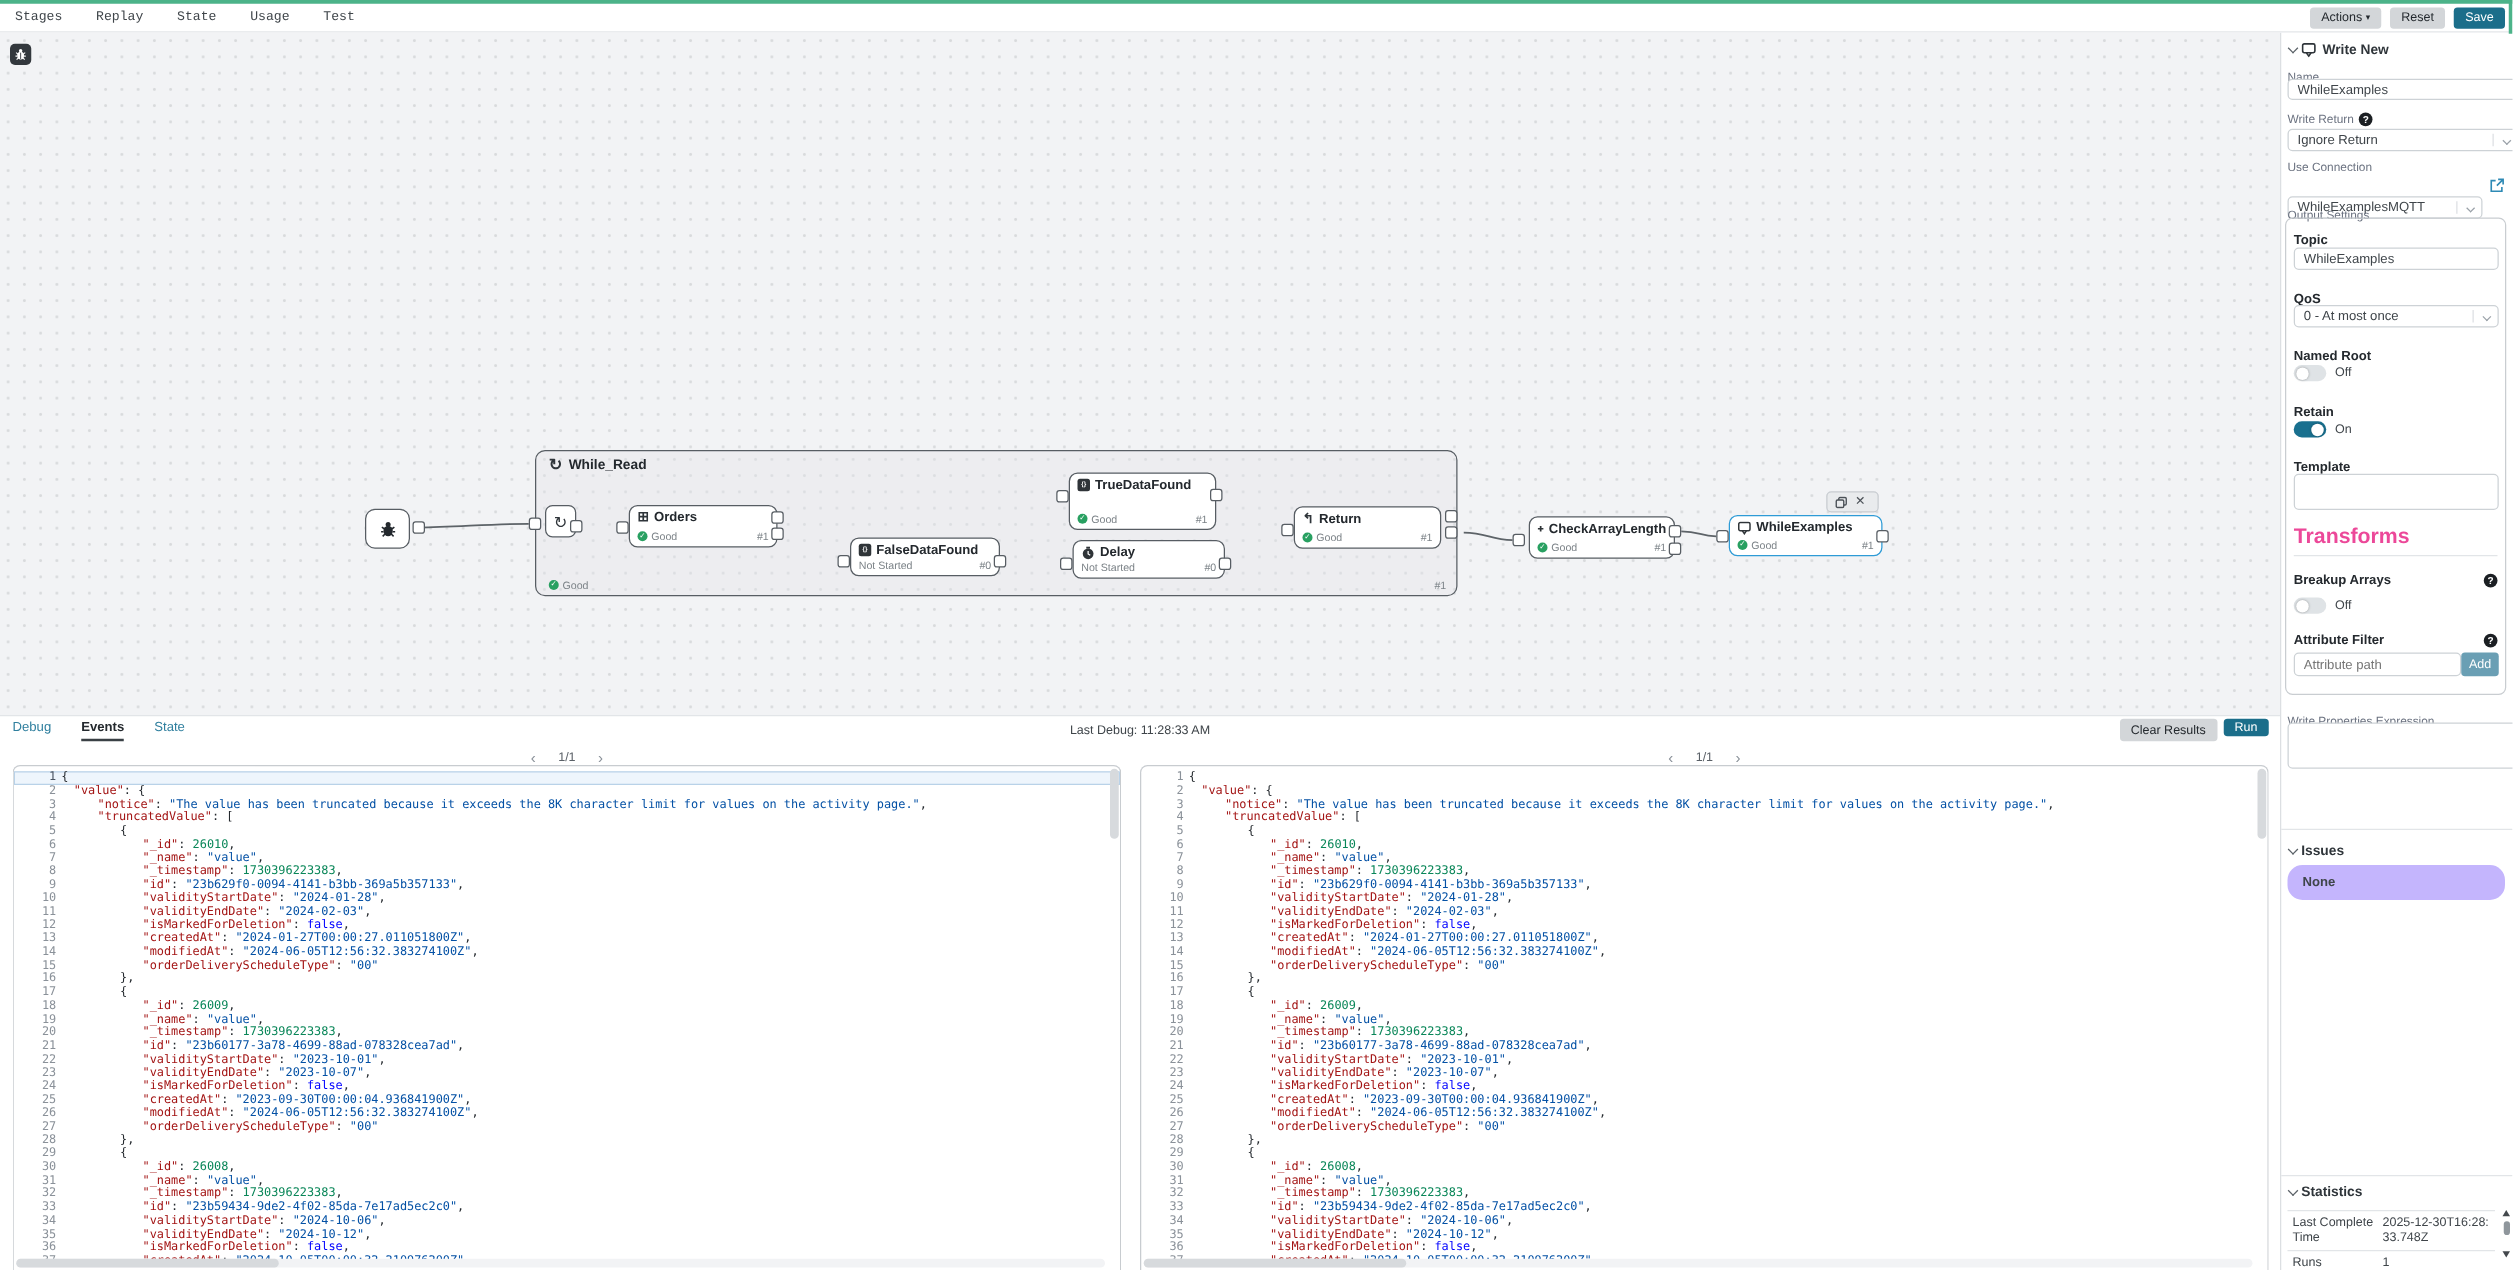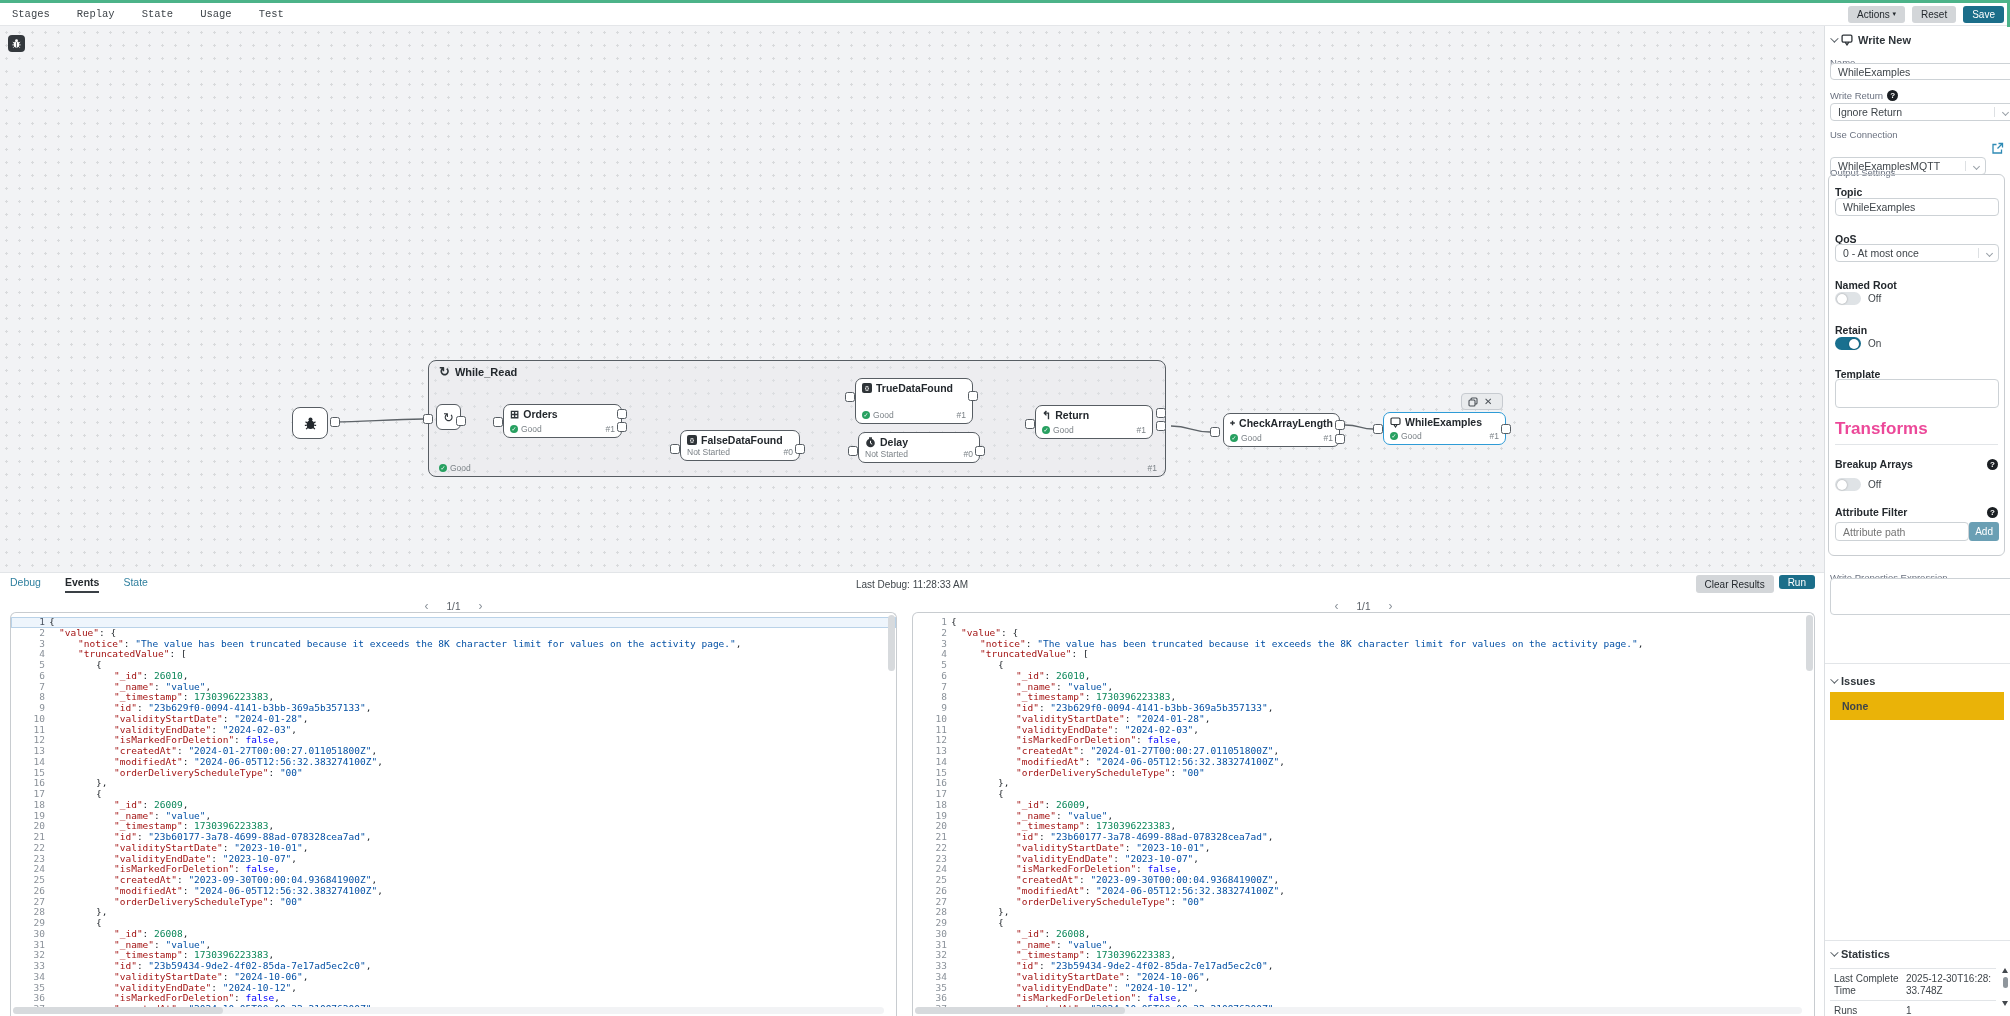--- a/index.html
+++ b/index.html
@@ -89,21 +89,21 @@
   .toggle.on { background:#19708f; }
   .toggle .knob { position:absolute; top:1.5px; width:10px; height:10px; border-radius:50%; background:#fff;
                   box-shadow:0 0 2px rgba(0,0,0,.35); }
   .toggle.off .knob { left:2px; }
   .toggle.on .knob { right:2px; }
   .toggle-label { font-size:10px; color:#3f454a; }
   .qbadge { width:11px; height:11px; border-radius:50%; background:#1b1f23; color:#fff; font-size:8px; font-weight:bold;
             display:flex; align-items:center; justify-content:center; }
   .transforms-h { font-size:17px; font-weight:bold; color:#ec4899; }
   .hr { height:1px; background:#e2e5e8; }
-  .none-box { background:#eab308; border-radius:0; height:28px; display:flex; align-items:center;
+  .none-box { background:#c4b5fd; border-radius:12px; height:28px; display:flex; align-items:center;
               padding-left:12px; font-size:10.5px; font-weight:bold; color:#3f454a; }
   .stat-table { font-size:10px; color:#3f454a; }
   .stat-row { display:flex; border-top:1px solid #e2e5e8; padding:4px 0 4px 4px; line-height:1.15; }
   .stat-row .c1 { flex:0 0 72px; }
   .stat-row .c2 { flex:1; word-break:break-all; }
   .sb-scrollbar { position:absolute; right:1px; width:8px; display:flex; flex-direction:column; align-items:center; }
   .tri-up { width:0; height:0; border-left:3.5px solid transparent; border-right:3.5px solid transparent; border-bottom:5px solid #43484d; }
   .tri-dn { width:0; height:0; border-left:3.5px solid transparent; border-right:3.5px solid transparent; border-top:5px solid #43484d; }
   .sb-thumb { width:5px; height:11px; background:#8f969c; border-radius:3px; margin:4px 0 13px 0; }
 

